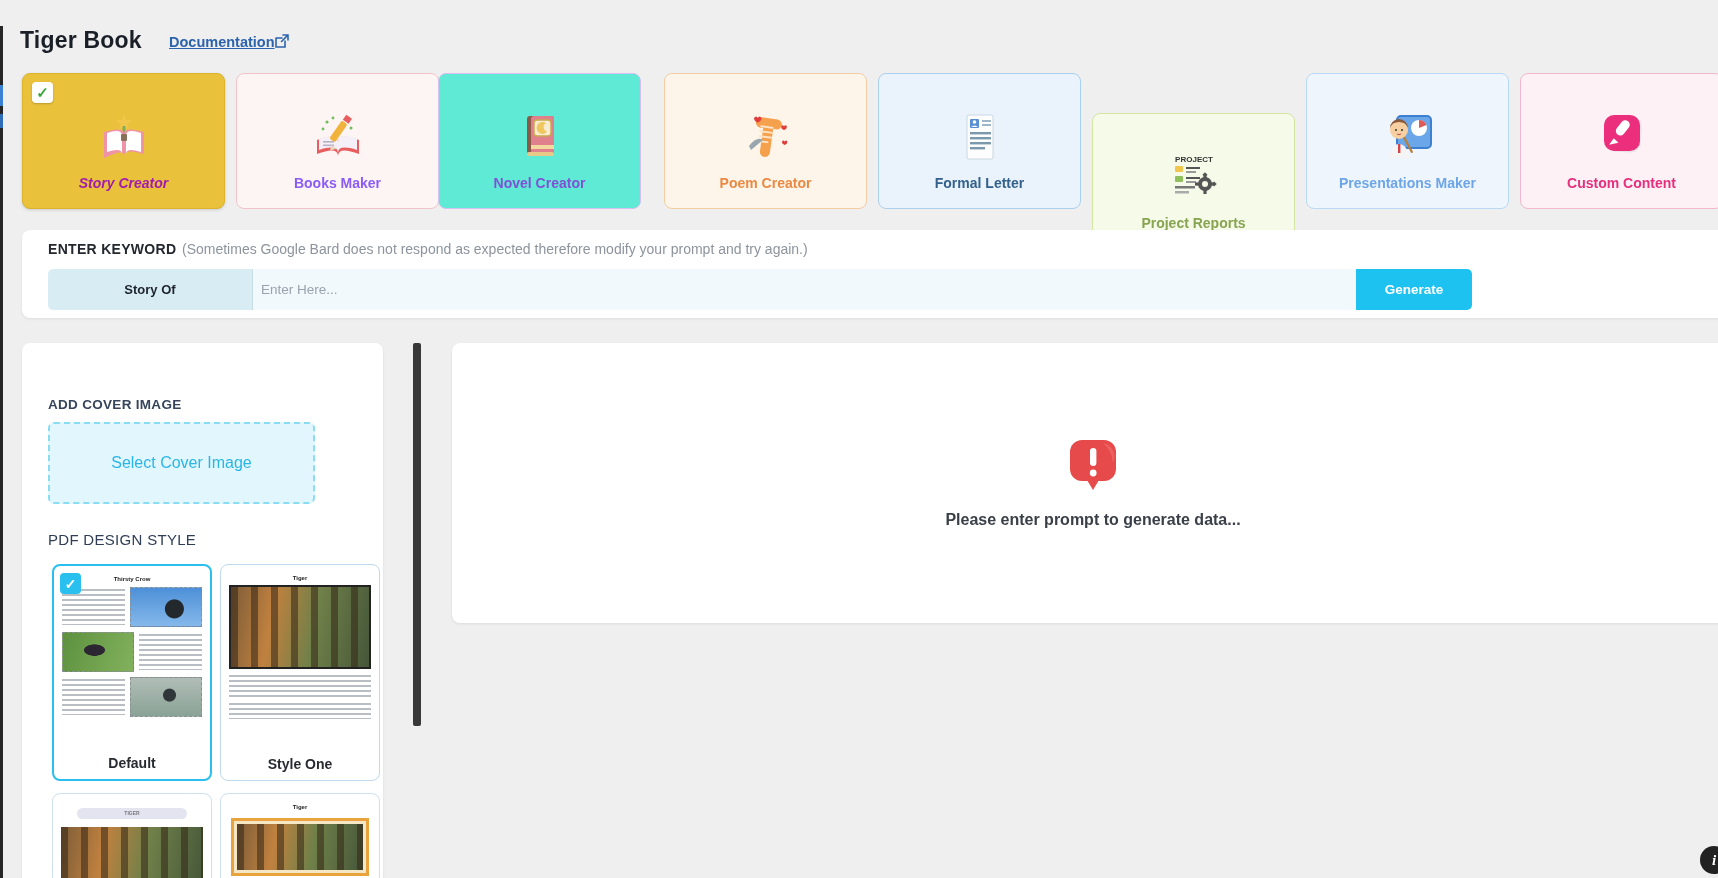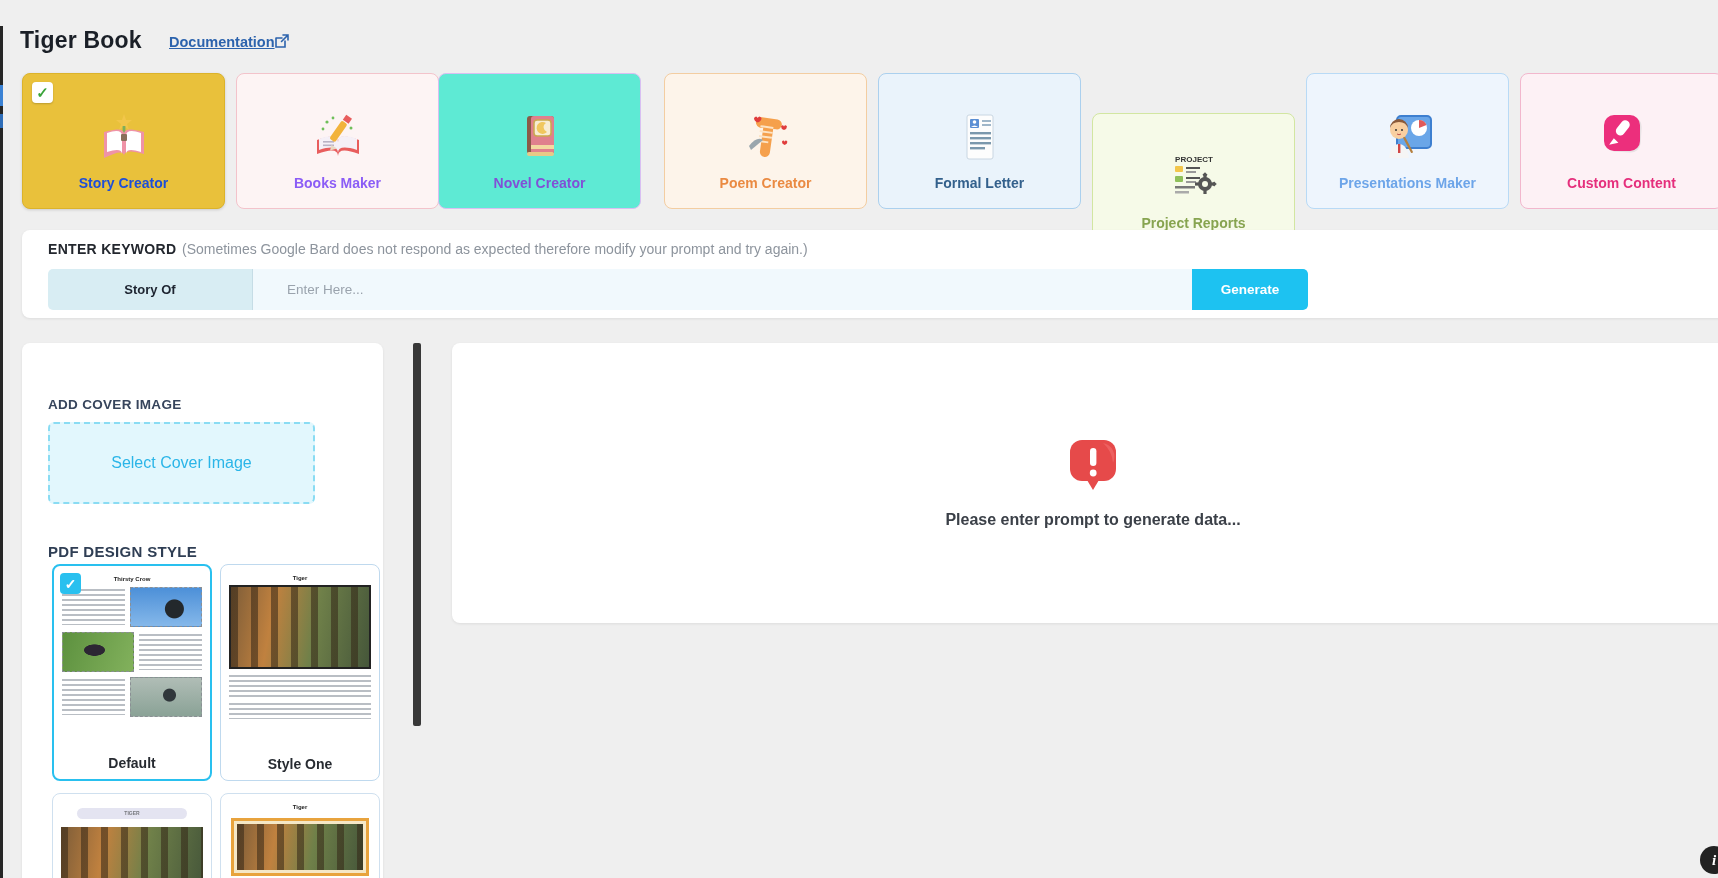--- a/index.html
+++ b/index.html
@@ -15,54 +15,54 @@
   .page-title { position:absolute; left:20px; top:27px; font-size:23px; font-weight:bold; color:#1a1f27; letter-spacing:.2px; }
   .doc-link { position:absolute; left:169px; top:34px; font-size:14.5px; font-weight:bold; color:#2c63ad; text-decoration:underline; cursor:pointer; }
   .doc-ext-icon { position:absolute; left:273px; top:33px; width:17px; height:17px; }
 
   
   .card { position:absolute; top:73px; width:203px; height:136px; border-radius:8px; border:1px solid transparent;
           display:flex; flex-direction:column; align-items:center; padding-top:38px; cursor:pointer; }
   .card .cicon { width:54px; height:50px; display:flex; align-items:center; justify-content:center; }
   .card .clabel { margin-top:13px; font-size:14px; font-weight:bold; }
   .c0 { left:22px;  background:#e9c13b; border-color:#dcb32a; box-shadow:0 1px 3px rgba(0,0,0,.15);}
-  .c0 .clabel { color:#1d4ed8; }
+  .c0 .clabel { color:#a21caf;font-style:italic; }
   .c1 { left:236px; background:#fdf4f4; border-color:#f3c3cb; } .c1 .clabel{ color:#8b5cf6; }
   .c2 { left:438px; background:#5eead4; border-color:#d8bff2; } .c2 .clabel{ color:#8150d6; }
   .c3 { left:664px; background:#fdf4ea; border-color:#f3cda1; } .c3 .clabel{ color:#ea8a42; }
   .c4 { left:878px; background:#eaf3fb; border-color:#abd0ee; } .c4 .clabel{ color:#33608c; }
   .c5 { left:1092px; background:#f6fae8; border-color:#d2e6a1;margin-top:40px; } .c5 .clabel{ color:#87a450; }
   .c6 { left:1306px; background:#eef5fd; border-color:#b8daf6; } .c6 .clabel{ color:#6da5e9; }
   .c7 { left:1520px; background:#fdf1f5; border-color:#f2b7cd; } .c7 .clabel{ color:#e52f7c; }
   .card-check { position:absolute; top:8px; left:9px; width:21px; height:21px; background:#ffffff; border-radius:4px;
                 box-shadow:0 1px 2px rgba(0,0,0,.2); color:#3aa43a; font-size:15px; font-weight:bold;
                 display:flex; align-items:center; justify-content:center; }
 
   
   .kw-panel { position:absolute; left:22px; top:230px; right:-16px; height:88px; background:#ffffff;
               border-radius:8px; box-shadow:0 1px 3px rgba(0,0,0,.08); }
   .kw-label { position:absolute; left:26px; top:11px; font-size:14px; font-weight:bold; color:#23272e; letter-spacing:.3px; }
   .kw-hint  { position:absolute; left:160px; top:11px; font-size:14px; color:#8d949d;text-align:right; }
-  .kw-row { position:absolute; left:26px; top:39px; width:1260px; height:41px; display:flex; border-radius:5px; overflow:hidden; }
+  .kw-row { position:absolute; left:26px; top:39px; width:1424px; height:41px; display:flex; border-radius:5px; overflow:hidden; }
   .kw-prefix { width:205px; background:#d8edf3; border-right:1px solid #c6dde6; display:flex; align-items:center; justify-content:center;
                font-size:13px; font-weight:bold; color:#1d2430; }
-  .kw-input { flex:1; background:#f1f9fd; border:none; outline:none; padding:0 34px; font-size:13.5px; color:#39404a;
+  .kw-input { flex:1; background:#f1f9fd; border:none; outline:none; padding:0 8px; font-size:13.5px; color:#39404a;
               font-family:"Liberation Sans", sans-serif; }
   .kw-input::placeholder { color:#9aa3ad; }
   .kw-generate { width:116px; background:#1dc2f1; border:none; color:#ffffff; font-size:13.5px; font-weight:bold;
                  border-radius:0 4px 4px 0; cursor:pointer; font-family:"Liberation Sans", sans-serif; }
 
   
   .side-panel { position:absolute; left:22px; top:343px; width:361px; height:700px; background:#ffffff;
                 border-radius:8px; box-shadow:0 1px 3px rgba(0,0,0,.08); }
   .side-title1 { position:absolute; left:26px; top:54px; font-size:13.5px; font-weight:bold; color:#37455c; letter-spacing:.3px; }
   .cover-box { position:absolute; left:26px; top:79px; width:267px; height:82px; background:#e2f7fd;
                border:2px dashed #8adcf3; border-radius:6px; display:flex; align-items:center; justify-content:center; cursor:pointer; }
   .cover-box span { font-size:16px; color:#2ab5e8; }
-  .side-title2 { position:absolute; left:26px; top:200px; font-size:15px; font-weight:bold; color:#2f3e54; letter-spacing:.3px; }
+  .side-title2 { position:absolute; left:26px; top:188px; font-size:15px; font-weight:normal; color:#2f3e54; letter-spacing:.3px; }
   .thumb { position:absolute; width:160px; height:217px; background:#ffffff; border:1px solid #bfd9ee; border-radius:8px; cursor:pointer; overflow:hidden; }
   .thumb.sel { border:2px solid #29c0ef; }
   .t1 { left:30px; top:221px; } .t2 { left:198px; top:221px; }
   .t3 { left:30px; top:450px; height:230px; border-color:#cfe0ef; } .t4 { left:198px; top:450px; height:230px; border-color:#cfe0ef; }
   .thumb-check { position:absolute; top:7px; left:6px; width:21px; height:21px; background:#29c0ef; border-radius:4px;
                  color:#fff; font-size:14px; font-weight:bold; display:flex; align-items:center; justify-content:center; z-index:3; }
   .thumb-label { position:absolute; bottom:8px; left:0; width:100%; text-align:center; font-size:14px; font-weight:bold; color:#272b31; }
   .mini-title { text-align:center; font-size:6px; font-weight:bold; color:#222; margin-top:10px; }
   .mini-grid { padding:5px 8px; display:flex; flex-direction:column; gap:5px; }
   .mini-row { display:flex; gap:5px; align-items:flex-start; }

